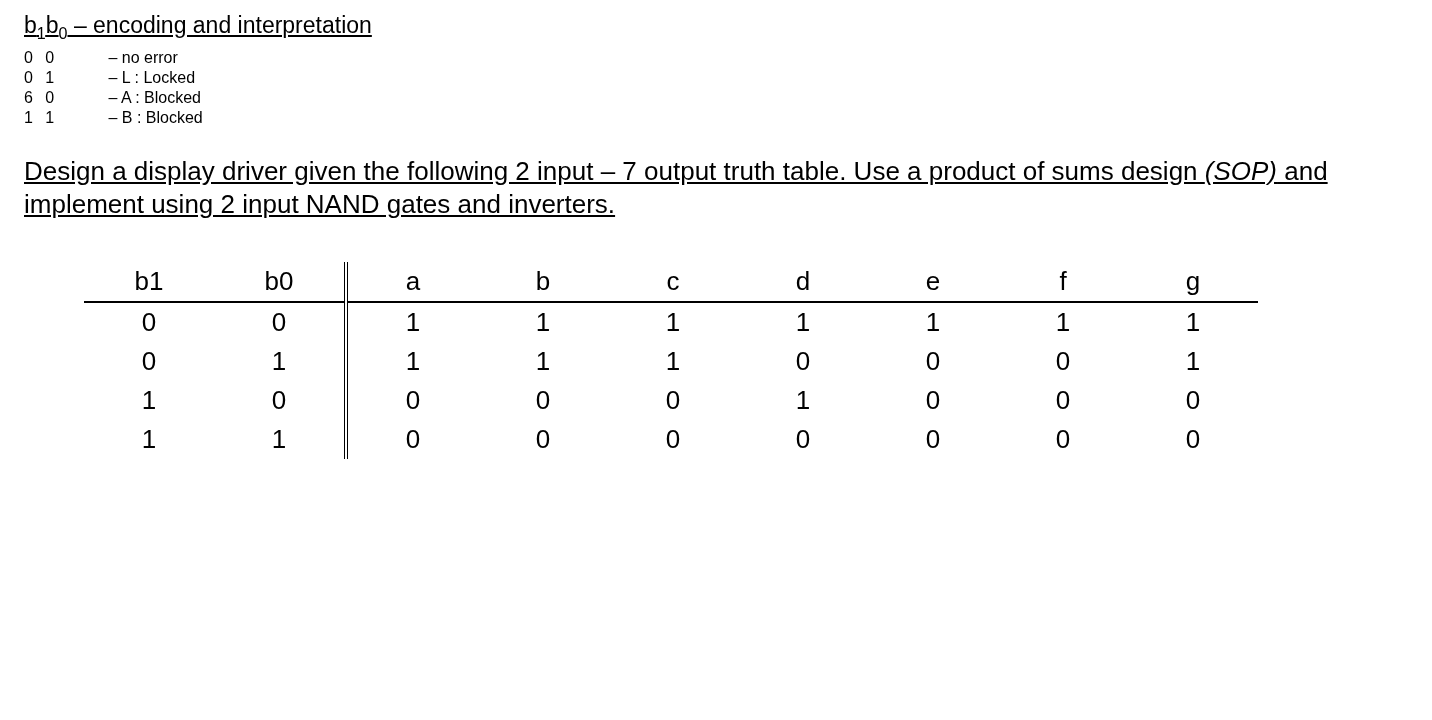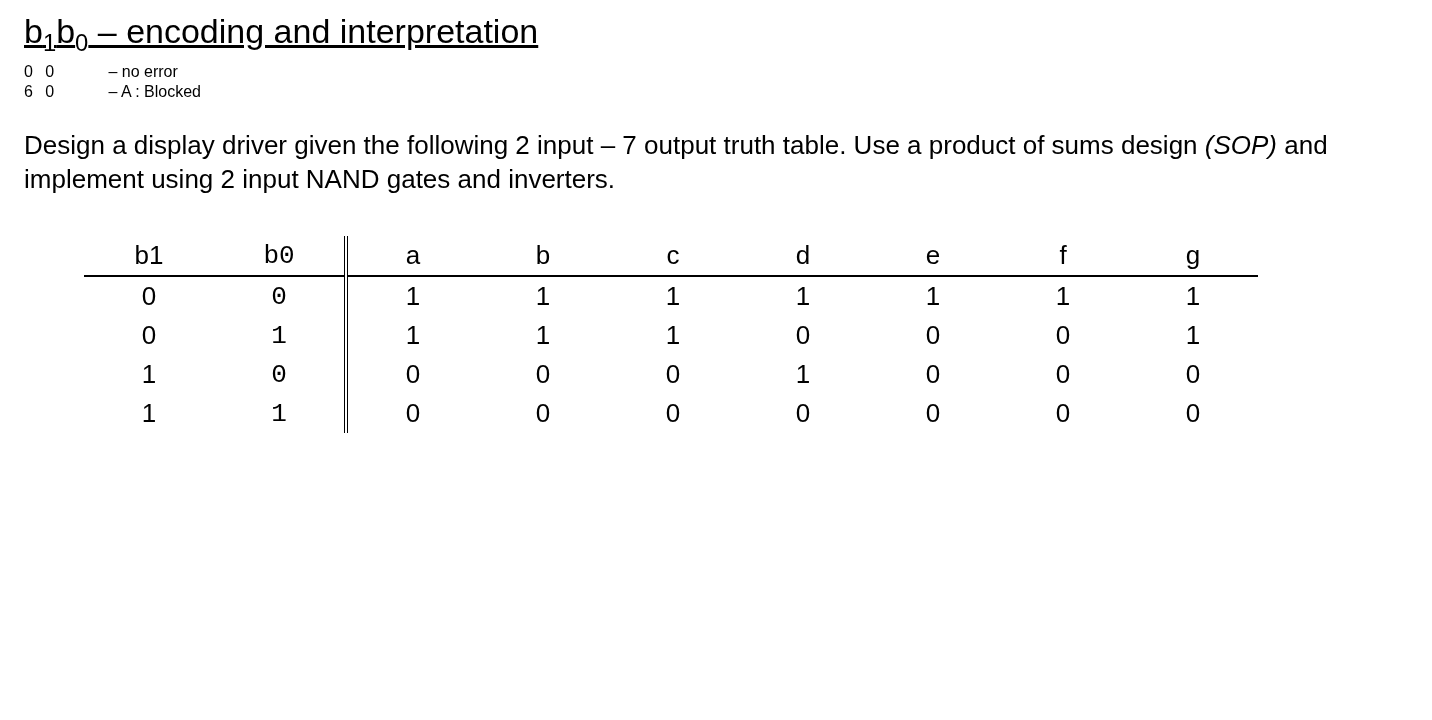--- a/index.html
+++ b/index.html
@@ -14,41 +14,42 @@
   .page {
     padding: 12px 24px 24px 24px;
     box-sizing: border-box;
     width: 1432px;
   }
 
   
   .heading {
     text-decoration: underline;
     margin-bottom: 6px;
-    font-size: 34px;
+    font-size: 23px;
   }
   .sub { font-size: 0.7em; vertical-align: sub; }
 
   
   .enc-row {
     margin: 2px 0;
     font-size: 16px;
   }
   .bits {
     display: inline-block;
     width: 80px;        
     letter-spacing: 4px;
   }
 
   
   .body-text {
     margin-top: 28px;
     font-size: 26px;
     line-height: 1.3;
     max-width: 1380px;
+    text-decoration: underline;
   }
   .italic { font-style: italic; }
 
   
   .truth {
     margin-top: 40px;
     margin-left: 60px;
     border-collapse: collapse;
     font-size: 26px;
   }
@@ -58,42 +59,49 @@
     width: 140px;
     font-weight: normal;
   }
   
   .truth thead th {
     border-bottom: 2px solid #000;
   }
   
   .truth th.split, .truth td.split {
     border-right: 4px double #000;
-    font-family: Liberation Mono, monospace;
   }
   
   .truth .in  { width: 130px; text-align: center; }
   .truth .out { width: 130px; }
 </style>
 </head>
 <body>
 
 <div class="page">
 
   <div class="heading">
     <span>b</span><span class="sub">1</span><span>b</span><span class="sub">0</span><span>   – encoding and interpretation</span>
   </div>
 
   <div class="enc-row">
     <span class="bits">0 0</span>
     <span>– no error</span>
   </div>
   <div class="enc-row">
+    <span class="bits">0 1</span>
+    <span>– L : Locked</span>
+  </div>
+  <div class="enc-row">
     <span class="bits">6 0</span>
     <span>– A : Blocked</span>
+  </div>
+  <div class="enc-row">
+    <span class="bits">1 1</span>
+    <span>– B : Blocked</span>
   </div>
 
   <div class="body-text">
     <span>Design a display driver given the following 2 input – 7 output truth table. Use a product of sums design </span><span class="italic">(SOP)</span><span> and implement using 2 input NAND gates and inverters.</span>
   </div>
 
   <table class="truth">
     <thead>
       <tr>
         <th class="in">b1</th>

